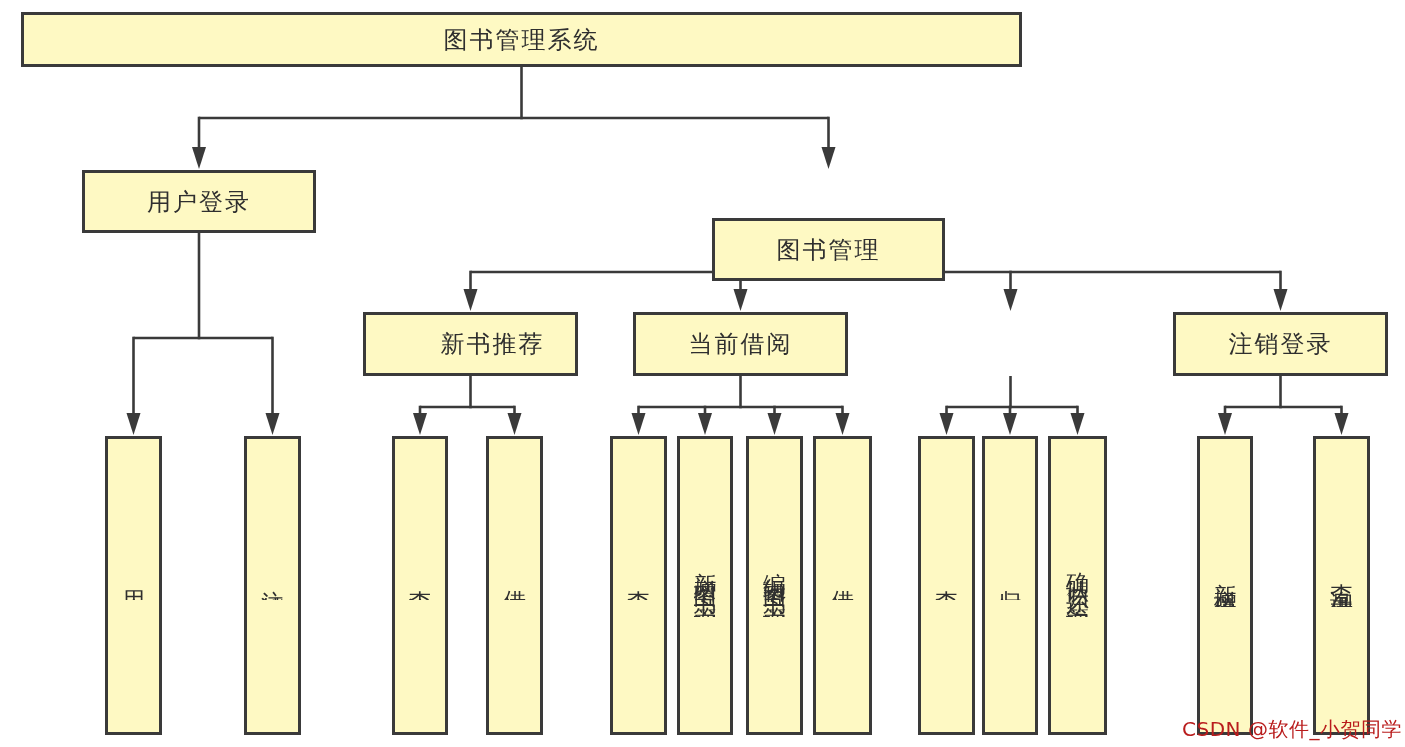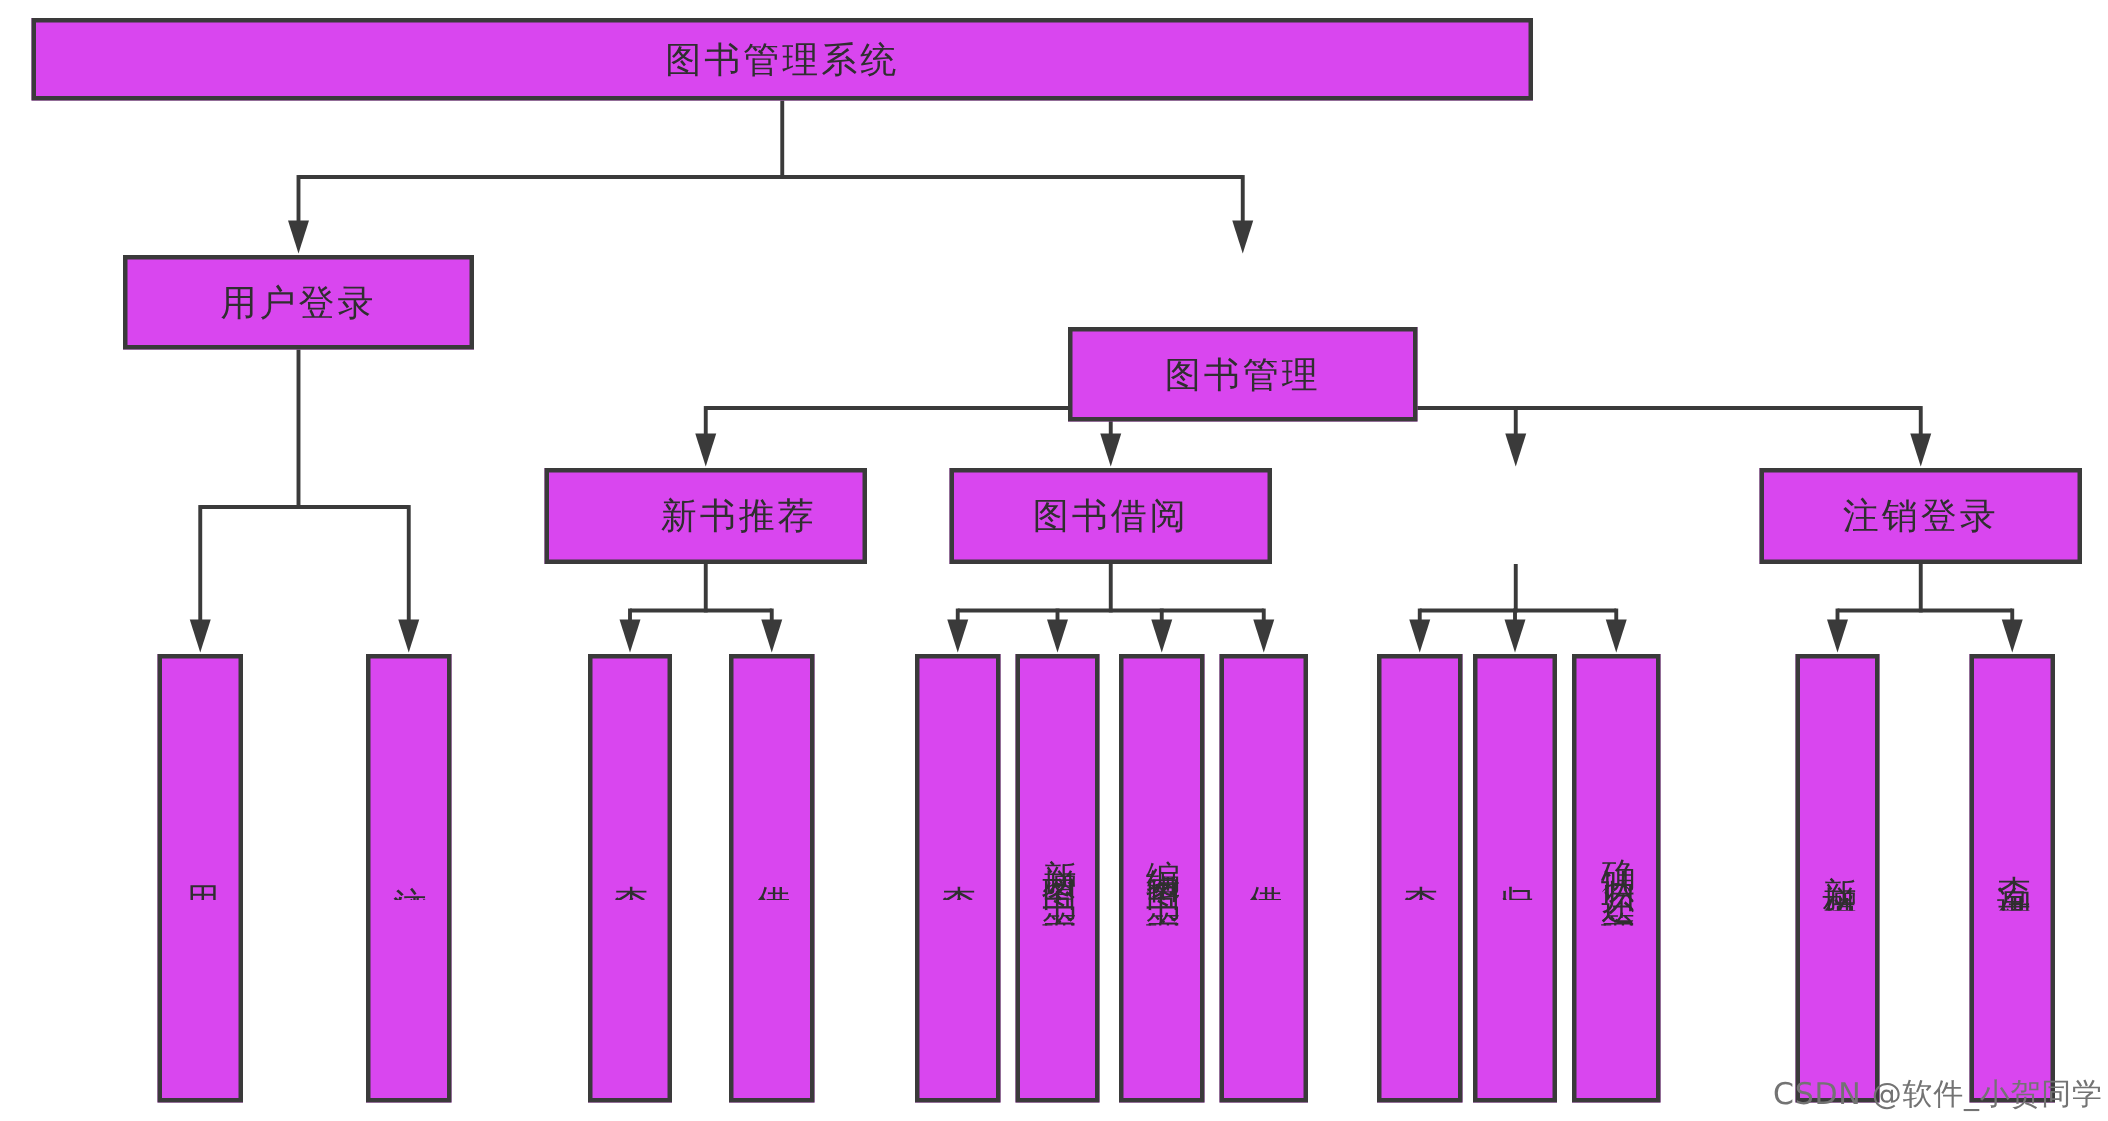--- a/index.html
+++ b/index.html
@@ -26,21 +26,21 @@
     stroke-width: 2.6;
   }
   .connectors polygon {
     fill: #3a3a3a;
     stroke: none;
   }
   .box {
     position: absolute;
     box-sizing: border-box;
     border: 3px solid #3a3a3a;
-    background: #d946ef;
+    background: #fef9c3;
     display: flex;
     align-items: center;
     justify-content: center;
     z-index: 1;
     color: #2f2f2f;
   }
   .hbox {
     font-size: 24px;
     letter-spacing: 2px;
     line-height: 1;
@@ -57,21 +57,21 @@
     max-height: 288px;
     overflow: hidden;
   }
   .watermark {
     position: absolute;
     left: 1182px;
     top: 716px;
     width: 223px;
     z-index: 2;
     font-size: 20px;
-    color: #737373;
+    color: #b91c1c;
     white-space: nowrap;
     letter-spacing: 0.5px;
   }
 </style>
 </head>
 <body>
 
 <div class="canvas">
 
   <svg class="connectors" width="1405" height="747" viewBox="0 0 1405 747" xmlns="http://www.w3.org/2000/svg">
@@ -144,21 +144,21 @@
     <span>用户登录</span>
   </div>
   <div class="box hbox" style="left:712px; top:170px; width:233px; height:63px;margin-top:48px;">
     <span>图书管理</span>
   </div>
 
   <div class="box hbox" style="left:363px; top:312px; width:215px; height:64px;padding-left:44px;">
     <span>新书推荐</span>
   </div>
   <div class="box hbox" style="left:633px; top:312px; width:215px; height:64px;">
-    <span>图书借阅</span>
+    <span>当前借阅</span>
   </div>
   <div class="box hbox" style="left:1173px; top:312px; width:215px; height:64px;">
     <span>注销登录</span>
   </div>
 
   <div class="box vbox" style="left:105px; top:436px; width:57px; height:299px;">
     <span class="vlabel">用户登录</span>
   </div>
   <div class="box vbox" style="left:244px; top:436px; width:57px; height:299px;">
     <span class="vlabel">注销登录</span>

